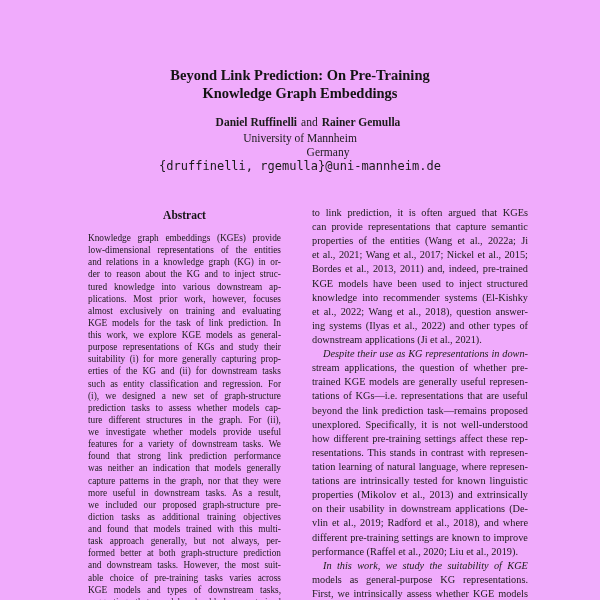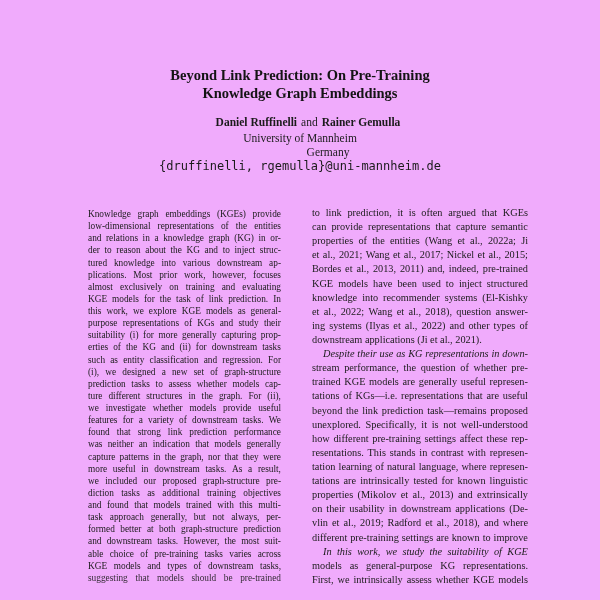--- a/index.html
+++ b/index.html
@@ -81,20 +81,21 @@
 
   <div class="authors">
     <b>Daniel Ruffinelli</b><span class="conj">and</span><b>Rainer Gemulla</b>
   </div>
 
   <div class="affil1">University of Mannheim</div>
   <div class="affil2">Germany</div>
   <div class="email">{druffinelli, rgemulla}@uni-mannheim.de</div>
 
   <div class="col col-left">
+    <div class="abs-head">Abstract</div>
     <div class="abs-body">
         <div class="ln">
           <span>Knowledge</span>
           <span>graph</span>
           <span>embeddings</span>
           <span>(KGEs)</span>
           <span>provide</span>
         </div>
         <div class="ln">
           <span>low-dimensional</span>
@@ -475,21 +476,21 @@
         <span>their</span>
         <span>use</span>
         <span>as</span>
         <span>KG</span>
         <span>representations</span>
         <span>in</span>
         <span>down-</span>
       </div>
       <div class="ln">
         <span>stream</span>
-        <span>performance,</span>
+        <span>applications,</span>
         <span>the</span>
         <span>question</span>
         <span>of</span>
         <span>whether</span>
         <span>pre-</span>
       </div>
       <div class="ln">
         <span>trained</span>
         <span>KGE</span>
         <span>models</span>
@@ -591,20 +592,21 @@
       </div>
       <div class="ln">
         <span>different</span>
         <span>pre-training</span>
         <span>settings</span>
         <span>are</span>
         <span>known</span>
         <span>to</span>
         <span>improve</span>
       </div>
+      <div class="ln last">performance (Raffel et al., 2020; Liu et al., 2019).</div>
       <div class="ln indent">
         <span>In</span>
         <span>this</span>
         <span>work,</span>
         <span>we</span>
         <span>study</span>
         <span>the</span>
         <span>suitability</span>
         <span>of</span>
         <span>KGE</span>

